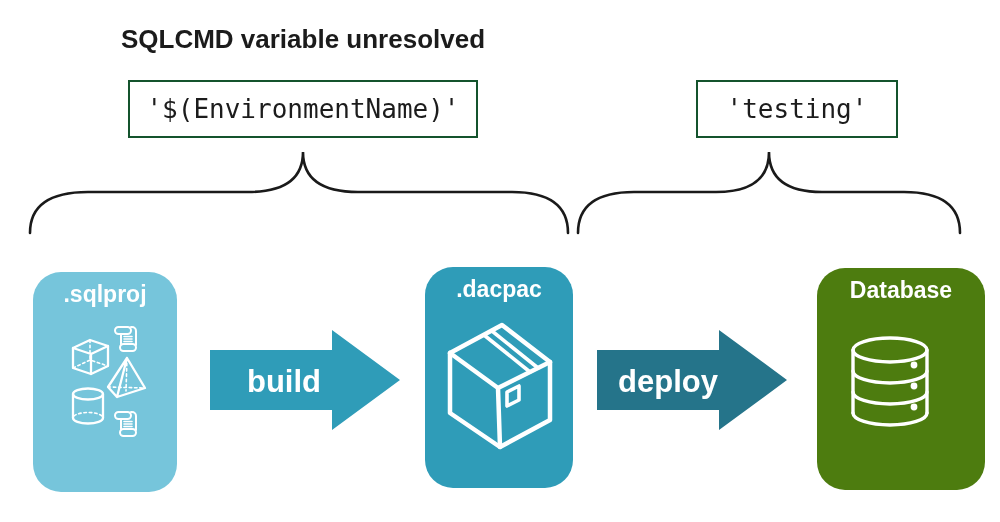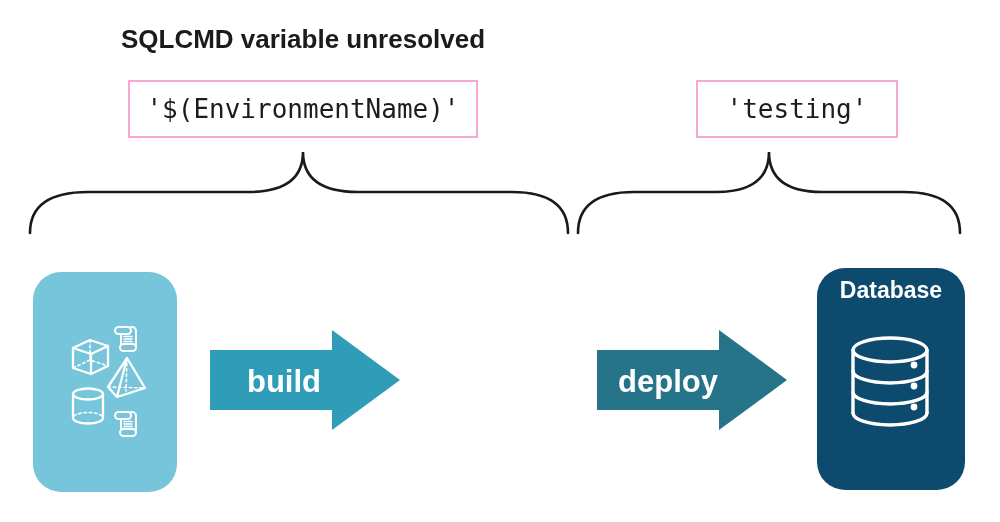--- a/index.html
+++ b/index.html
@@ -7,21 +7,21 @@
     position:relative;width:1000px;height:522px;background:#ffffff;
     font-family:"Liberation Sans",sans-serif;overflow:hidden;
   }
   .heading{
     position:absolute;top:24px;width:400px;text-align:center;
     font-size:26px;font-weight:700;color:#1b1b1b;letter-spacing:0px;
   }
   .heading.left{left:103px;}
   .heading.right{left:569px;}
   .value-box{
-    position:absolute;top:80px;height:54px;border:2px solid #f9a8d4;background:#ffffff;
+    position:absolute;top:80px;height:54px;border:2px solid #14532d;background:#ffffff;
     display:flex;align-items:center;justify-content:center;
   }
   .value-box.left{left:128px;width:346px;}
   .value-box.right{left:668px;width:198px;margin-left:28px;}
   .mono{
     font-family:"DejaVu Sans Mono",monospace;font-size:26px;color:#1c1c1c;white-space:pre;
   }
   svg.overlay{position:absolute;left:0;top:0;width:1000px;height:522px;pointer-events:none;}
   .brace{stroke:#1a1a1a;stroke-width:2.6;fill:none;stroke-linecap:round;}
   .card{position:absolute;border-radius:28px;}
@@ -48,20 +48,21 @@
   <div class="value-box right">
     <span class="mono">'testing'</span>
   </div>
 
   <svg class="overlay" viewBox="0 0 1000 522">
     <path class="brace" d="M30 233 Q30 192 88 192 L248 192 Q303 192 303 152 Q303 192 358 192 L512 192 Q568 192 568 233"></path>
     <path class="brace" d="M578 233 Q578 192 634 192 L716 192 Q769 192 769 152 Q769 192 822 192 L904 192 Q960 192 960 233"></path>
   </svg>
 
   <div class="card" style="left:33px;top:272px;width:144px;height:220px;background:#76c5db;">
+    <div class="card-label">.sqlproj</div>
     <svg class="card-icon" width="144" height="220" viewBox="0 0 144 220">
 
       <g class="wire" stroke-width="2.3">
         <path d="M40 76 L57 68 L75 74 L75 94 L58 102 L40 96 Z"></path>
         <path d="M75 74 L58 82 L40 76 M58 82 L58 102"></path>
         <path d="M57 68 L57 88 M40 96 L57 88 L75 94" stroke-dasharray="2.5 2.8" stroke-width="1.6"></path>
       </g>
 
       <g class="wire" stroke-width="2.3">
         <path d="M94 86 L75 115 L84 125 L112 116 Z M94 86 L84 125"></path>
@@ -84,22 +85,33 @@
 
       <g class="wire" stroke-width="2" transform="translate(80,139)">
         <rect x="2" y="1" width="16" height="7" rx="3.5"></rect>
         <path d="M18 1 h1 a4 4 0 0 1 4 4 V19 M8 8 V18"></path>
         <rect x="7" y="18" width="16" height="7" rx="3.5"></rect>
         <path d="M11 10.5 h8 M11 13 h8 M11 15.5 h8" stroke-width="1.6"></path>
       </g>
     </svg>
   </div>
 
+  <div class="card" style="left:425px;top:267px;width:148px;height:221px;background:#2f9cb8;">
+    <div class="card-label">.dacpac</div>
+    <svg class="card-icon" width="148" height="221" viewBox="0 0 148 221">
+      <g class="wire" stroke-width="4.5">
+        <path d="M77 58 L125 95 L125 153 L75 180 L25 146 L25 86 Z"></path>
+        <path d="M25 86 L73 121 L125 95 M73 121 L75 180"></path>
+        <path d="M59 68 L105 105 M67 64 L113 101" stroke-width="3.6"></path>
+        <polygon points="82,125 94,119 94,133 82,139" stroke-width="3.6"></polygon>
+      </g>
+    </svg>
+  </div>
 
-  <div class="card" style="left:817px;top:268px;width:148px;height:222px;background:#0c4a6e;">
+  <div class="card" style="left:817px;top:268px;width:168px;height:222px;background:#4d7c0f;">
     <div class="card-label">Database</div>
     <svg class="card-icon" width="148" height="222" viewBox="0 0 148 222">
       <g class="wire" stroke-width="3.4">
         <ellipse cx="73" cy="82" rx="37" ry="12"></ellipse>
         <path d="M36 82 V145 M110 82 V145"></path>
         <path d="M36 103 A37 12 0 0 0 110 103"></path>
         <path d="M36 124 A37 12 0 0 0 110 124"></path>
         <path d="M36 145 A37 12 0 0 0 110 145"></path>
       </g>
       <circle cx="97" cy="97" r="3.4" fill="#ffffff"></circle>

